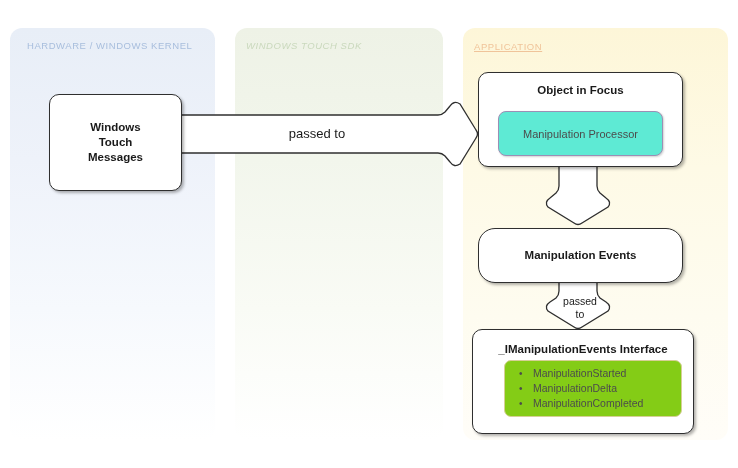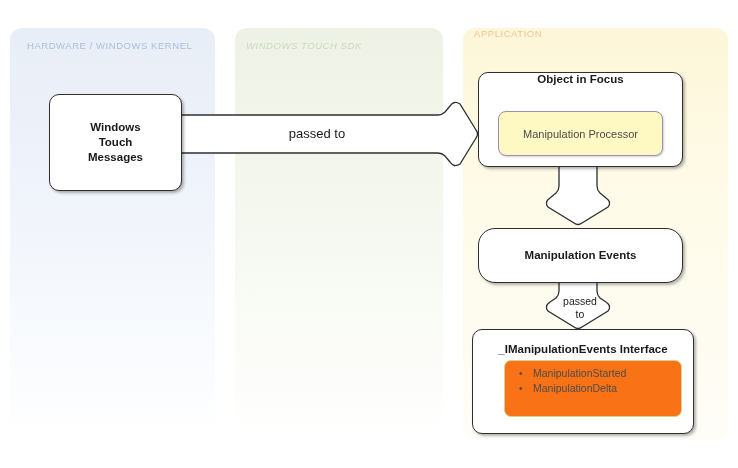--- a/index.html
+++ b/index.html
@@ -33,21 +33,21 @@
   #lane-sdk{
     left:235px;top:28px;width:208px;height:412px;
     background:linear-gradient(180deg,#eef2e6 0%,#f2f6ec 32%,#f9fbf5 68%,#ffffff 100%);
   }
   #lane-sdk-label{left:246px;top:40px;color:#cad9bd;font-style:italic;}
 
   #lane-app{
     left:463px;top:28px;width:265px;height:412px;
     background:linear-gradient(180deg,#fdf6d8 0%,#fefae6 34%,#fefcf0 70%,#fffdf8 100%);
   }
-  #lane-app-label{left:474px;top:28px;color:#f0c49a;}
+  #lane-app-label{left:474px;top:41px;color:#f0c49a;text-decoration:underline;}
 
   
   .node{
     position:absolute;
     background:#ffffff;
     border:1.3px solid #2f2f2f;
     border-radius:10px;
     box-sizing:border-box;
     box-shadow:2px 2px 3px rgba(0,0,0,.30);
     display:flex;
@@ -65,26 +65,26 @@
   
   #box-wtm{left:49px;top:77px;width:133px;height:97px;z-index:6;margin-top:17px;}
 
   
   #box-oif{
     left:478px;top:72px;width:205px;height:95px;
     display:block;z-index:5;
   }
   #box-oif .hdr{
     font-size:11.5px;font-weight:bold;color:#1a1a1a;
-    text-align:center;
+    text-align:center;margin-top:11px;
   }
   
   #box-mp{
     position:absolute;left:498px;top:111px;width:165px;height:45px;
-    background:#fef9c3;
+    background:#5eead4;
     border:1.3px solid #9b8fb5;
     border-radius:8px;
     box-sizing:border-box;
     box-shadow:1px 1px 2px rgba(0,0,0,.18);
     display:flex;align-items:center;justify-content:center;
     z-index:7;
   }
   #box-mp span{font-size:11px;color:#4c4c4c;}
 
   
@@ -94,21 +94,21 @@
   #box-ime{
     left:472px;top:329px;width:222px;height:105px;
     display:block;z-index:5;
   }
   #box-ime .hdr{
     font-size:11.5px;font-weight:bold;color:#1a1a1a;
     text-align:center;margin-top:13px;
   }
   #box-evlist{
     position:absolute;left:504px;top:360px;width:178px;height:57px;
-    background:#f97316;
+    background:#84cc16;
     border:1.3px solid #d6cf96;
     border-radius:7px;
     box-sizing:border-box;
     z-index:7;
     padding:5px 0 0 0;
   }
   #box-evlist ul{
     margin:0;padding:0 0 0 28px;list-style:none;
   }
   #box-evlist li{
@@ -221,16 +221,17 @@
   </div>
 
   <div class="node" id="box-ime">
     <div class="hdr">_IManipulationEvents Interface</div>
   </div>
 
   <div id="box-evlist">
     <ul>
       <li>ManipulationStarted</li>
       <li>ManipulationDelta</li>
+      <li>ManipulationCompleted</li>
     </ul>
   </div>
 
 </div>
 
 </body></html>

